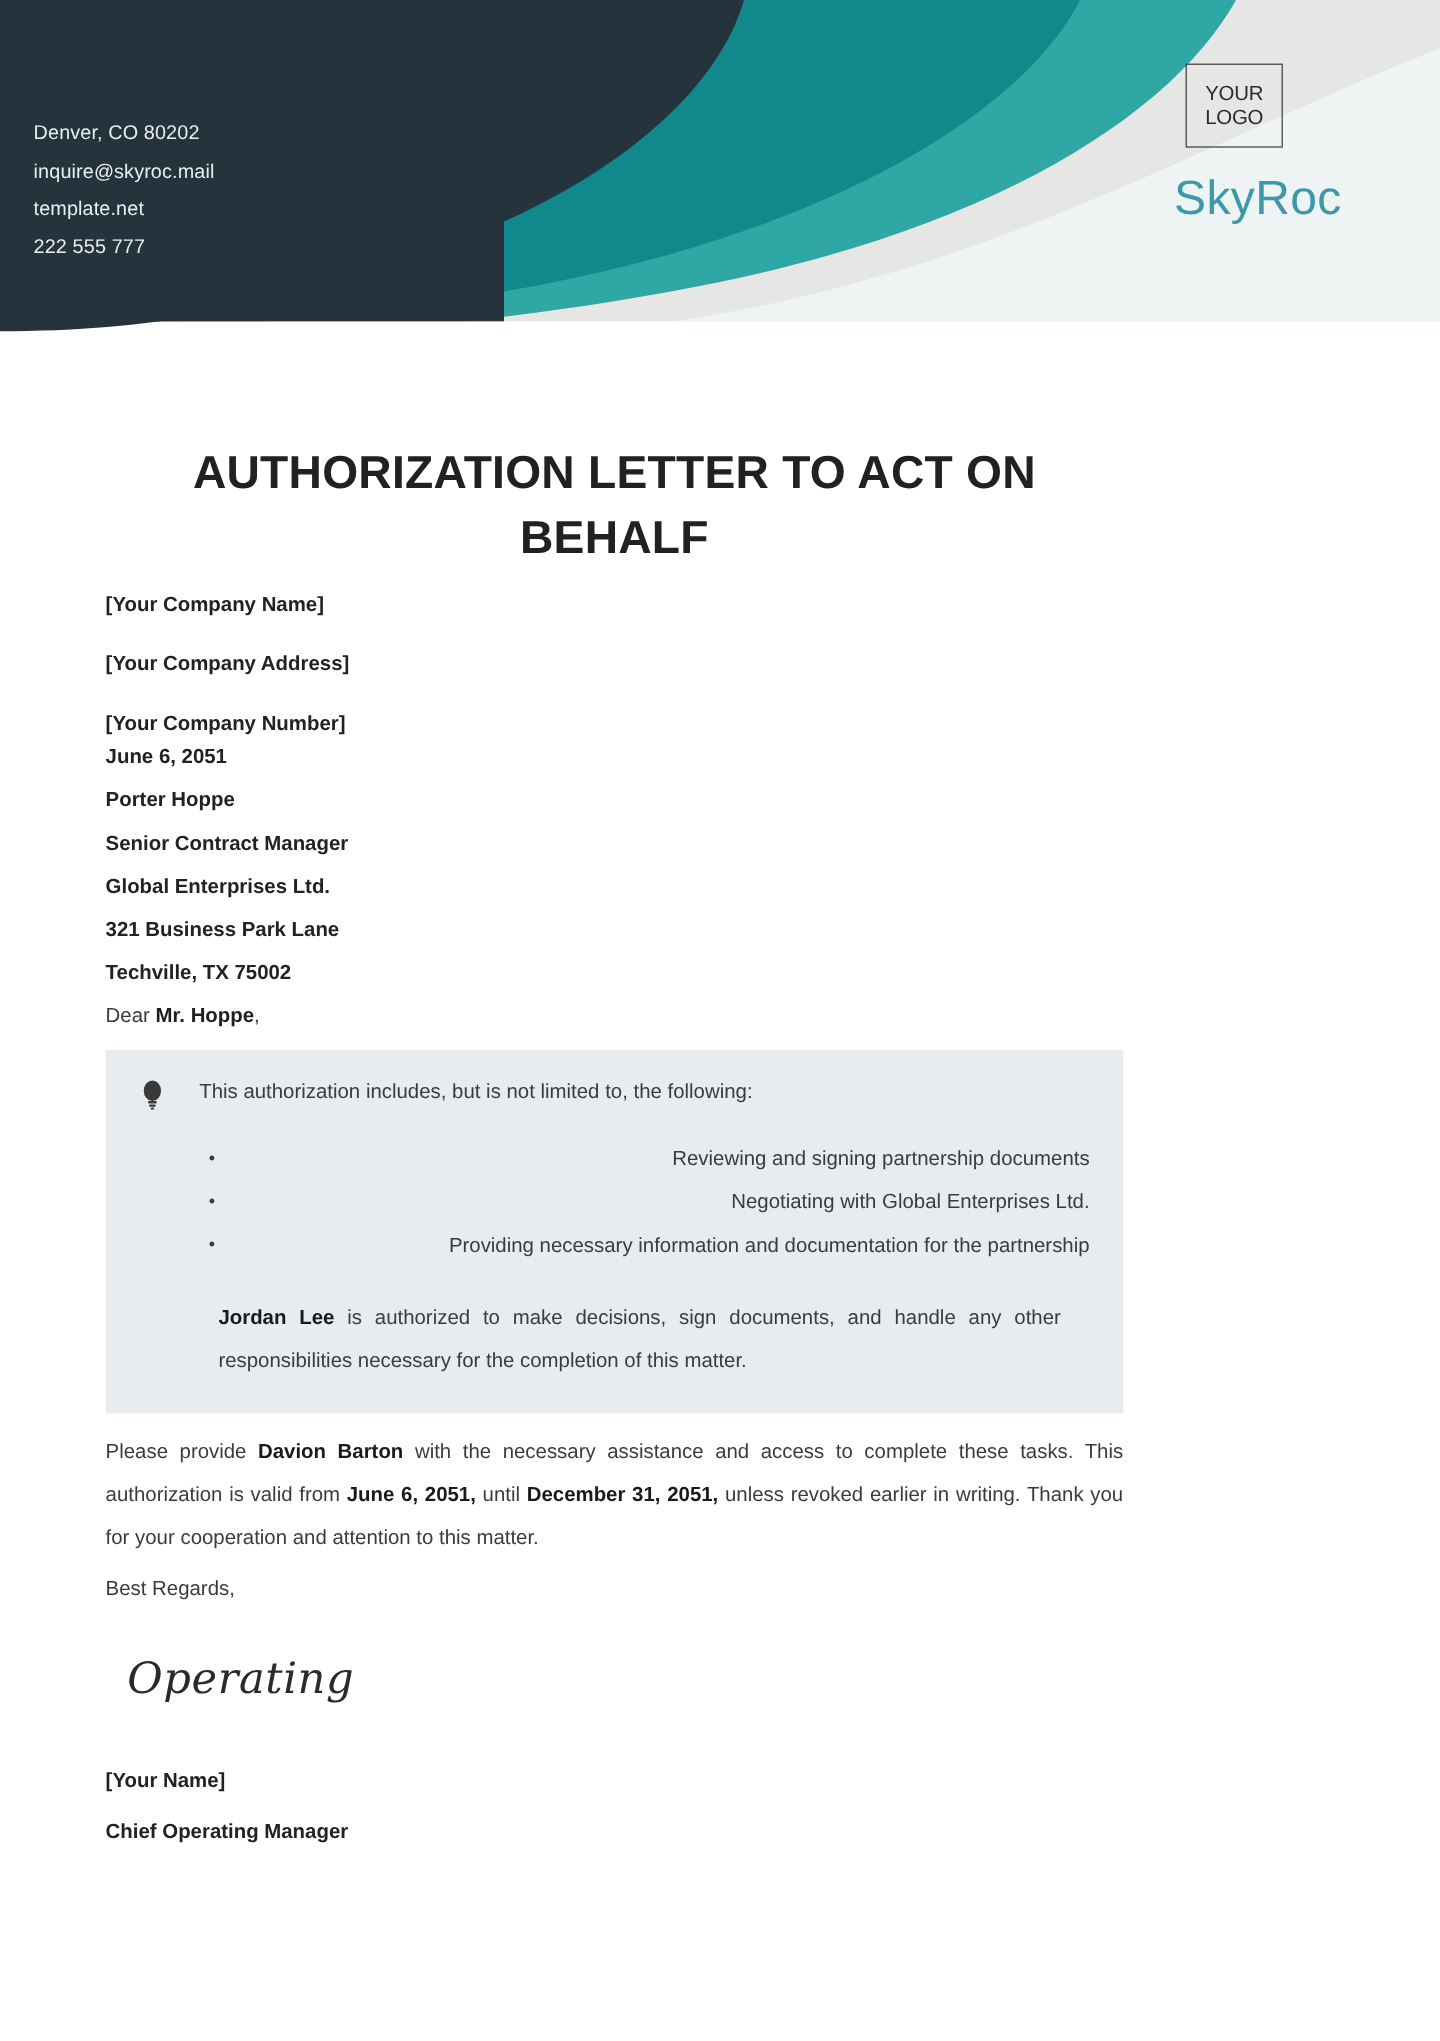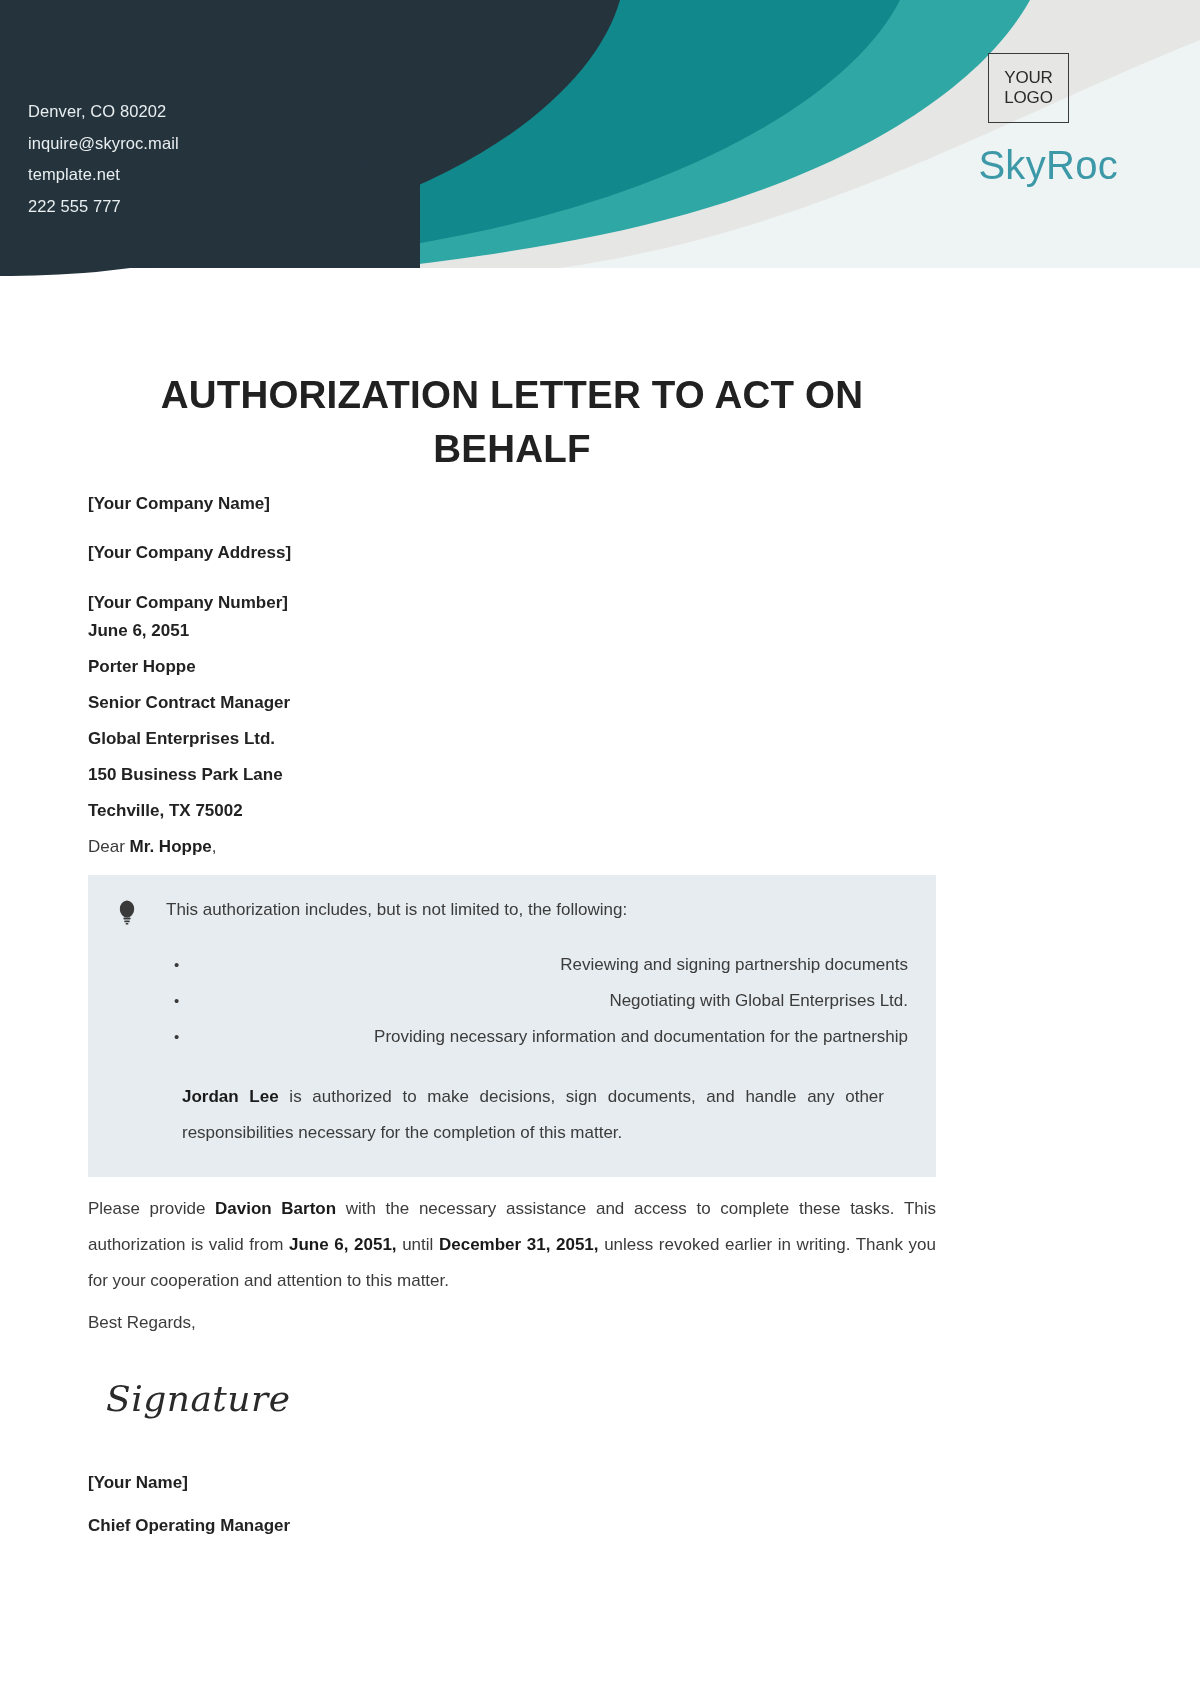--- a/index.html
+++ b/index.html
@@ -253,21 +253,21 @@
     <div class="spaced-line">[Your Company Address]</div>
     <div class="spaced-line" style="margin-bottom:0;">[Your Company Number]</div>
   </div>
 
   <div class="addr-line">June 6, 2051</div>
 
   <div>
     <div class="addr-line">Porter Hoppe</div>
     <div class="addr-line">Senior Contract Manager</div>
     <div class="addr-line">Global Enterprises Ltd.</div>
-    <div class="addr-line">150 Business Park Lane</div>
+    <div class="addr-line">321 Business Park Lane</div>
     <div class="addr-line">Techville, TX 75002</div>
   </div>
 
   <div class="salutation"><span>Dear </span><b>Mr. Hoppe</b><span>,</span></div>
 
 
   <div class="callout">
     <div class="callout-head">
       <span class="bulb-icon">
         <svg width="22" height="26" viewBox="0 0 22 26" aria-hidden="true">
@@ -286,20 +286,20 @@
       <li>Providing necessary information and documentation for the partnership</li>
     </ul>
 
     <p class="callout-note"><b>Jordan Lee</b><span> is authorized to make decisions, sign documents, and handle any other responsibilities necessary for the completion of this matter.</span></p>
   </div>
 
   <p class="body-text"><span>Please provide </span><b>Davion Barton</b><span> with the necessary assistance and access to complete these tasks. This authorization is valid from </span><b>June 6, 2051,</b><span> until </span><b>December 31, 2051,</b><span> unless revoked earlier in writing. Thank you for your cooperation and attention to this matter.</span></p>
 
   <div class="closing">Best Regards,</div>
 
-  <div class="signature-script">Signature</div>
+  <div class="signature-script">Operating</div>
 
   <div class="sign-off">
     <div>[Your Name]</div>
     <div>Chief Operating Manager</div>
   </div>
 
 </div>
 
 </body></html>

